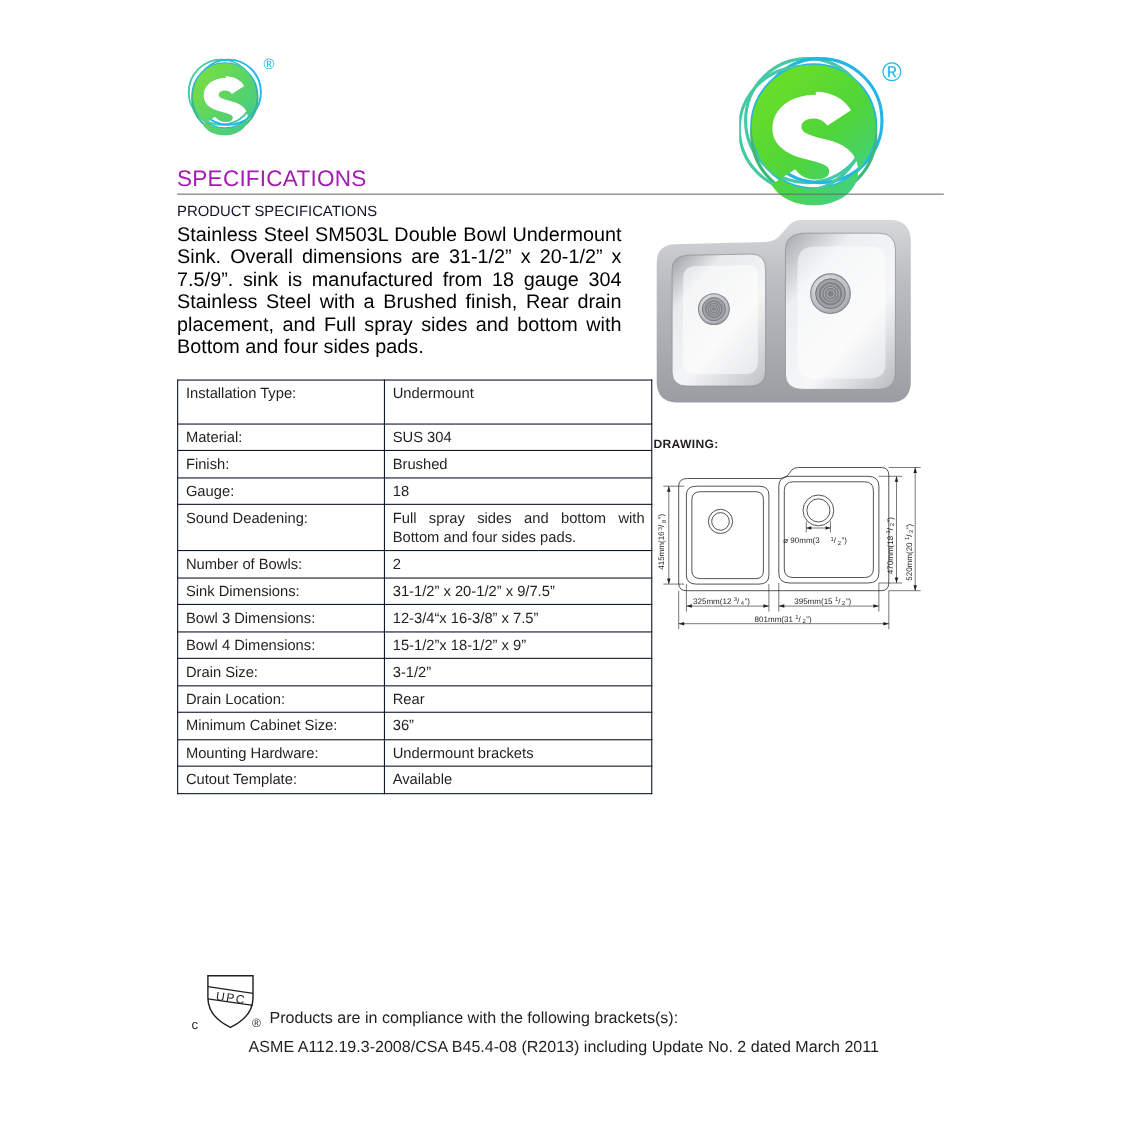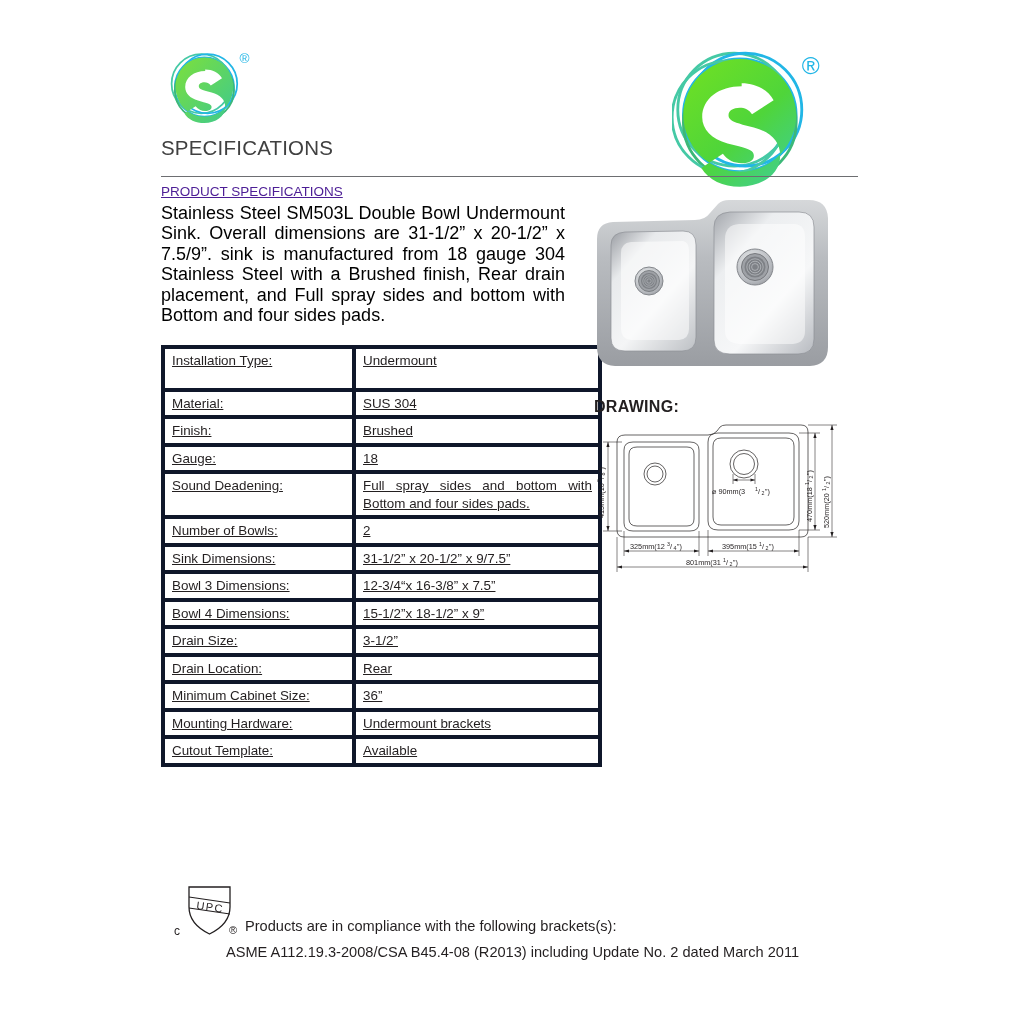--- a/index.html
+++ b/index.html
@@ -17,34 +17,34 @@
   
   #small-logo {
     position: absolute; left: 166px; top: 47px;
     width: 88px; height: 80px;
   }
   #watermark-logo {
     position: absolute; left: 672px; top: 42px;
     width: 160px; height: 155px;
   }
   #spec-title {
-    position: absolute; left: 161px; top: 136px;
+    position: absolute; left: 161px; top: 151px;
     font-size: 20.5px; letter-spacing: 0.2px;
-    color: #404040; white-space: nowrap;
+    color: #a21caf; white-space: nowrap;
   }
   #header-rule {
     position: absolute; left: 161px; top: 176px;
     width: 697px; height: 1px;
     background: #6d6e71;
   }
 
   
   #prod-spec-heading {
     position: absolute; left: 161px; top: 184px;
-    font-size: 13.5px; color: #4c1d95; white-space: nowrap; text-decoration: underline;
+    font-size: 13.5px; color: #0f172a; white-space: nowrap;
   }
   #prod-desc {
     position: absolute; left: 161px; top: 203px;
     width: 404px;
     font-size: 18px;
     line-height: 20.4px;
     text-align: justify;
     text-justify: inter-word;
     color: #000000;
   }
@@ -52,44 +52,43 @@
   
   #spec-table {
     position: absolute; left: 161px; top: 345px;
     width: 403px;
     border-collapse: collapse;
     table-layout: fixed;
     font-size: 13.4px;
     color: #231f20;
   }
   #spec-table td {
-    border: 4px solid #0f172a;
+    border: 1px solid #0f172a;
     padding: 3px 6px 3px 7px;
     vertical-align: top;
     line-height: 17.5px;
-    text-decoration: underline;
   }
   #spec-table td.k { width: 174px; }
   #spec-table td.v { width: 229px; }
   #spec-table tr.tall td { padding-bottom: 18px; }
   #spec-table td.justify {
     text-align: justify;
     text-justify: inter-word;
   }
 
   
   #sink-photo {
     position: absolute; left: 583px; top: 197px;
     width: 258px; height: 182px;
   }
 
   
   #drawing-label {
     position: absolute; left: 594px; top: 398px;
-    font-size: 16px; font-weight: bold;
+    font-size: 11px; font-weight: bold;
     color: #231f20; letter-spacing: 0.3px;
   }
   #drawing-svg {
     position: absolute; left: 586px; top: 418px;
     width: 262px; height: 165px;
   }
 
   
   #upc-mark {
     position: absolute; left: 172px; top: 884px;

